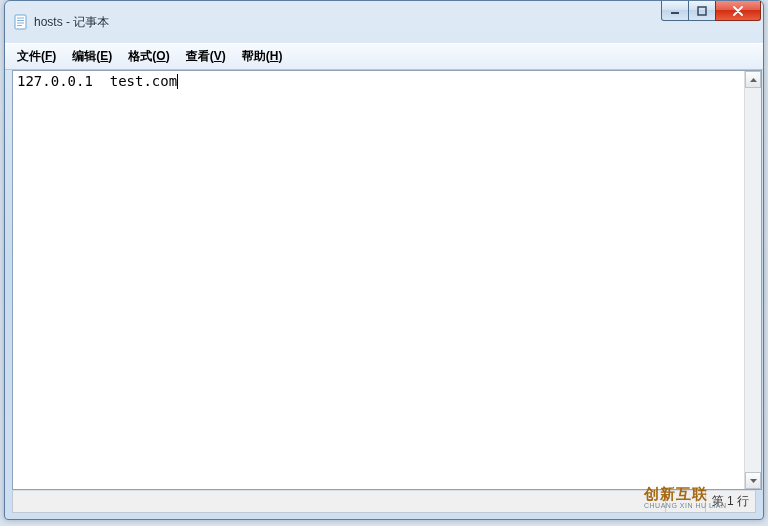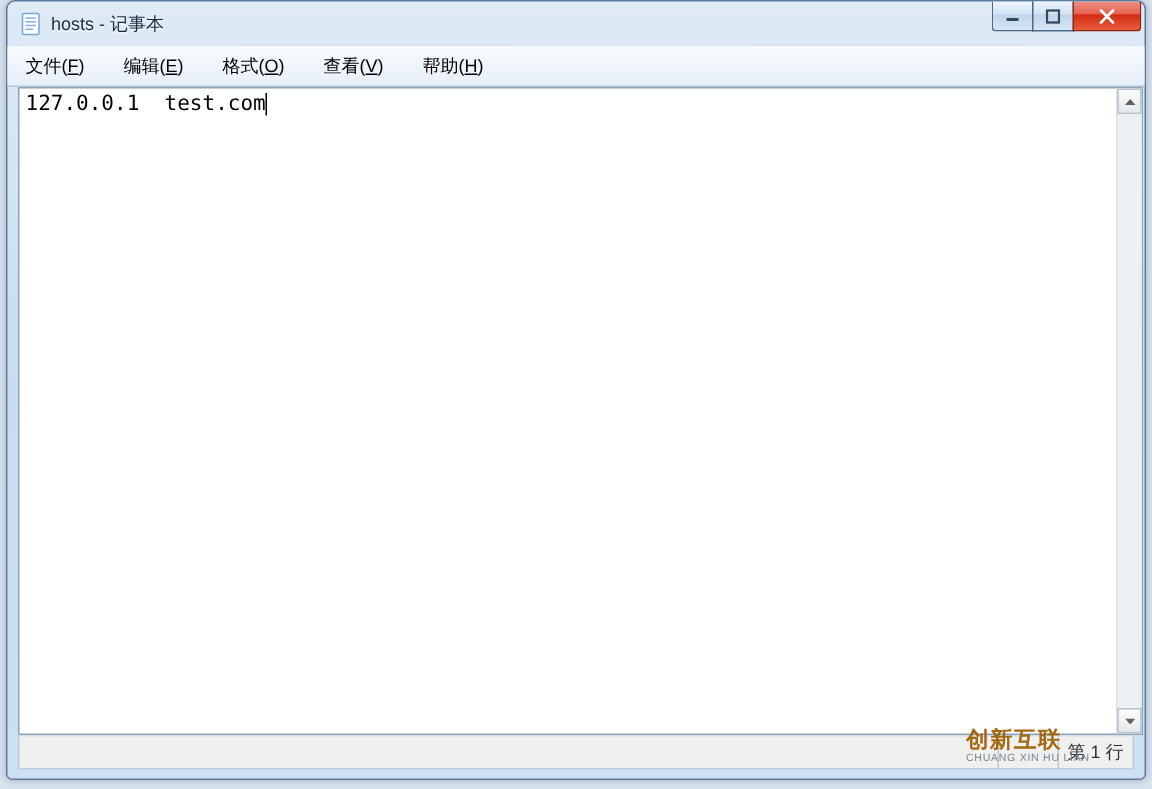--- a/index.html
+++ b/index.html
@@ -20,21 +20,21 @@
     width: 760px;
     height: 520px;
     background: linear-gradient(to bottom, #dfeaf5 0%, #c9dbee 50%, #cddff0 100%);
     border: 1px solid #5a7ca0;
     border-radius: 6px 6px 4px 4px;
     box-shadow: 0 0 6px rgba(0,0,0,0.25);
     display: flex;
     flex-direction: column;
   }
   .titlebar {
-    height: 30px;
+    height: 42px;
     display: flex;
     align-items: center;
     padding: 0 2px 0 8px;
     background: transparent;
     position: relative;
   }
   .title-icon {
     width: 16px;
     height: 16px;
     margin-right: 5px;
@@ -73,21 +73,22 @@
     background: linear-gradient(to bottom, #f08f81 0%, #e4604e 45%, #d22a0f 46%, #e95c3e 100%);
     border-color: #8a2b1a;
     border-bottom-right-radius: 3px;
   }
   .menubar {
     display: flex;
     background: linear-gradient(to bottom, #f7fbff, #e6eef8);
     border-top: 1px solid #fff;
     border-bottom: 1px solid #b8c7d8;
     padding: 2px 4px;
-    gap: 10px;
+    gap: 0;
+    font-weight: bold;
   }
   .menu-item {
     padding: 2px 8px;
     cursor: default;
   }
   .menu-item u { text-decoration: underline; }
   .client-area {
     flex: 1;
     margin: 0 1px 0 7px;
     background: #fff;

